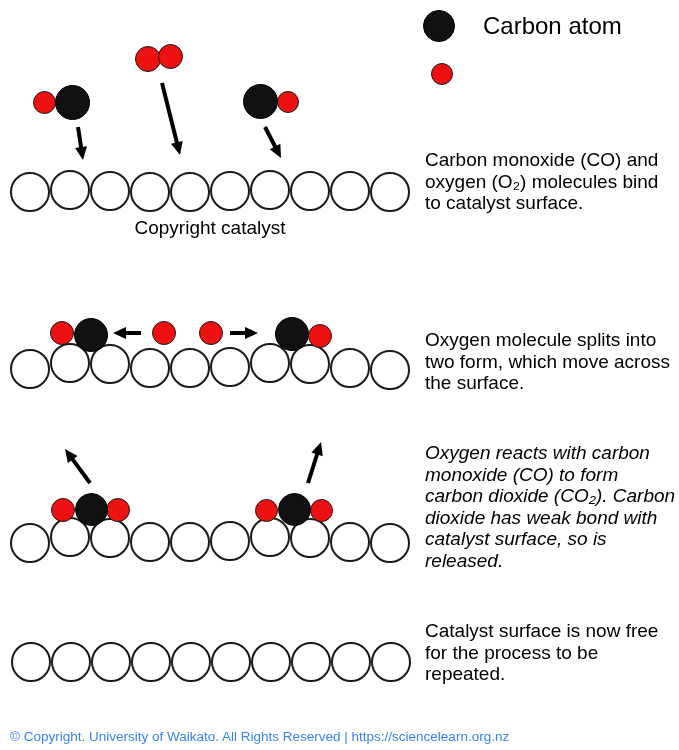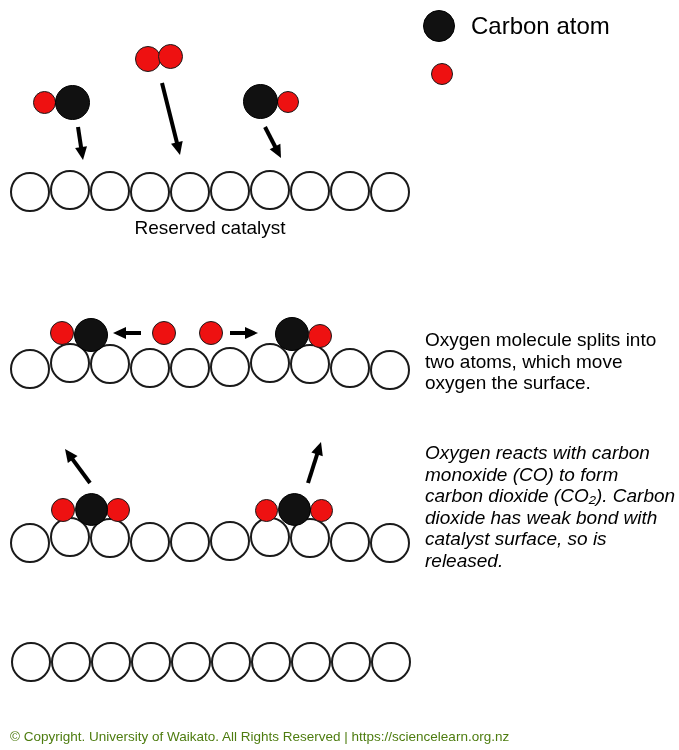--- a/index.html
+++ b/index.html
@@ -30,32 +30,32 @@
     position:absolute;
     left:425px;width:254px;
     font-size:19px;line-height:21.5px;
     color:#000;letter-spacing:0px;
   }
   .cap-1{top:149px;}
   .cap-2{top:329px;}
   .cap-3{top:442px;font-style:italic;}
   .cap-4{top:620px;}
   .legend-label{
-    position:absolute;left:471px;
+    position:absolute;left:483px;
     font-size:24px;line-height:26px;color:#000;
   }
   .legend-label.carbon{top:13px;}
   .legend-label.oxygen{top:61px;}
   .surface-label{
     position:absolute;left:10px;top:217px;width:400px;
     text-align:center;font-size:19px;color:#000;
   }
   .footer{
     position:absolute;left:10px;top:729px;width:660px;
-    font-size:13.5px;color:#4d7c0f;
+    font-size:13.5px;color:#3b82f6;
   }
 </style>
 </head>
 <body>
 
 <div class="stage">
 
   <div id="rows-layer">
       <div class="surf-circle" style="left: 10px; top: 172px; width: 40px; height: 40px;"></div>
       <div class="surf-circle" style="left: 50px; top: 170px; width: 40px; height: 40px;"></div>
@@ -134,19 +134,21 @@
       <div class="atom O" style="left: 51px; top: 498px; width: 24px; height: 24px; background: rgb(238, 17, 17);"></div>
       <div class="atom O" style="left: 106px; top: 498px; width: 24px; height: 24px; background: rgb(238, 17, 17);"></div>
       <div class="atom C" style="left: 74.5px; top: 492.5px; width: 33px; height: 33px; background: rgb(17, 17, 17);"></div>
       <div class="atom O" style="left: 254.5px; top: 498.5px; width: 23px; height: 23px; background: rgb(238, 17, 17);"></div>
       <div class="atom O" style="left: 309.5px; top: 498.5px; width: 23px; height: 23px; background: rgb(238, 17, 17);"></div>
       <div class="atom C" style="left: 277.5px; top: 492.5px; width: 33px; height: 33px; background: rgb(17, 17, 17);"></div>
     </div>
 
   <span class="legend-label carbon">Carbon atom</span>
 
-  <div class="caption cap-2">Oxygen molecule splits into two atoms, which move oxygen the surface.</div>
+  <div class="caption cap-1">Carbon monoxide (CO) and oxygen (O₂) molecules bind to catalyst surface.</div>
+  <div class="caption cap-2">Oxygen molecule splits into two form, which move across the surface.</div>
   <div class="caption cap-3">Oxygen reacts with carbon monoxide (CO) to form carbon dioxide (CO₂). Carbon dioxide has weak bond with catalyst surface, so is released.</div>
+  <div class="caption cap-4">Catalyst surface is now free for the process to be repeated.</div>
 
-  <div class="surface-label">Reserved catalyst</div>
+  <div class="surface-label">Copyright catalyst</div>
 
   <div class="footer">© Copyright. University of Waikato. All Rights Reserved | https://sciencelearn.org.nz</div>
 </div>
 
 </body></html>

